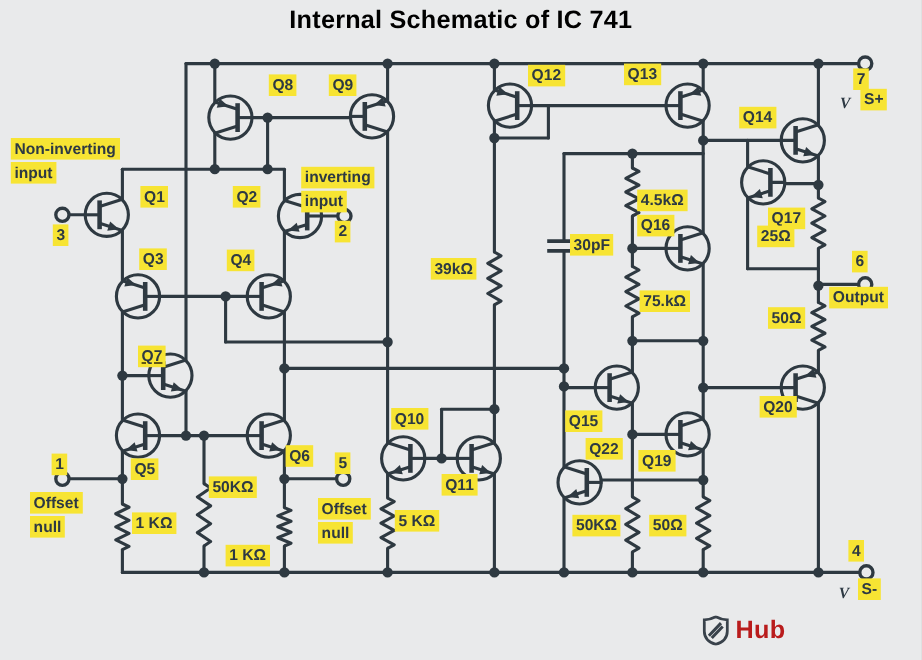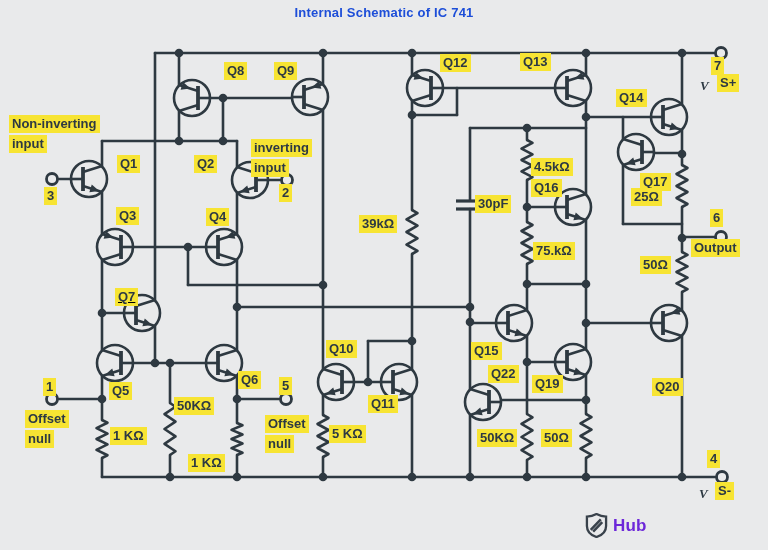--- a/index.html
+++ b/index.html
@@ -1,28 +1,28 @@
 <!DOCTYPE html>
 <html><head>
 <meta charset="utf-8">
 <style>
   html,body{margin:0;padding:0;background:#d7d9da;}
   .stage{position:relative;width:768px;height:550px;background:#e9eaeb;overflow:hidden;
          font-family:"Liberation Sans",sans-serif;}
   .title{position:absolute;top:5px;left:0;width:100%;text-align:center;
-         font-size:13px;font-weight:bold;color:#1d4ed8;letter-spacing:.2px;}
+         font-size:21px;font-weight:bold;color:#000000;letter-spacing:.2px;}
   svg.sch{position:absolute;left:0;top:0;}
   .lbl{position:absolute;z-index:3;}
   .lbl .chip{display:table;background:#f7e433;color:#2d3943;font-weight:bold;
              font-size:13px;line-height:16px;padding:1px 3px;margin-bottom:2px;white-space:nowrap;}
   .lbl.plain .chip{background:transparent;font-family:"Liberation Serif",serif;
                    font-style:italic;font-size:13px;font-weight:bold;padding:0;}
   .logo{position:absolute;left:585px;top:513px;display:flex;align-items:center;z-index:3;}
   .logo .lt{font-size:17px;color:#9aa0a6;letter-spacing:.4px;margin-left:6px;}
-  .logo .lb{font-size:17px;color:#6d28d9;font-weight:bold;margin-left:5px;letter-spacing:.2px;}
+  .logo .lb{font-size:21px;color:#b91c1c;font-weight:bold;margin-left:5px;letter-spacing:.2px;}
 </style>
 </head>
 <body>
 
 <div class="stage">
   <div class="title">Internal Schematic of IC 741</div>
   <svg class="sch" id="schsvg" width="768" height="550" viewBox="0 0 768 550">
       <line x1="155" y1="53" x2="715" y2="53" stroke="#2e3941" stroke-width="2.6" stroke-linecap="round"></line>
       <line x1="102" y1="477" x2="716" y2="477" stroke="#2e3941" stroke-width="2.6" stroke-linecap="round"></line>
       <line x1="155" y1="53" x2="155" y2="300" stroke="#2e3941" stroke-width="2.6" stroke-linecap="round"></line>
@@ -344,21 +344,21 @@
       </div>
       <div class="lbl" style="left: 117px; top: 155px;">
         <div class="chip">Q1</div>
       </div>
       <div class="lbl" style="left: 194px; top: 155px;">
         <div class="chip">Q2</div>
       </div>
       <div class="lbl" style="left: 116px; top: 207px;">
         <div class="chip">Q3</div>
       </div>
-      <div class="lbl" style="left: 206px; top: 208px;">
+      <div class="lbl" style="left: 189px; top: 208px;">
         <div class="chip">Q4</div>
       </div>
       <div class="lbl" style="left: 204px; top: 62px; padding-left: 20px;">
         <div class="chip">Q8</div>
       </div>
       <div class="lbl" style="left: 274px; top: 62px;">
         <div class="chip">Q9</div>
       </div>
       <div class="lbl" style="left: 440px; top: 54px;">
         <div class="chip">Q12</div>
@@ -410,21 +410,21 @@
       </div>
       <div class="lbl" style="left: 471px; top: 342px;">
         <div class="chip">Q15</div>
       </div>
       <div class="lbl" style="left: 488px; top: 365px;">
         <div class="chip">Q22</div>
       </div>
       <div class="lbl" style="left: 532px; top: 375px;">
         <div class="chip">Q19</div>
       </div>
-      <div class="lbl" style="left: 652px; top: 330px; margin-top: 48px;">
+      <div class="lbl" style="left: 633px; top: 330px;">
         <div class="chip">Q20</div>
       </div>
       <div class="lbl" style="left: 477px; top: 429px;">
         <div class="chip">50KΩ</div>
       </div>
       <div class="lbl" style="left: 541px; top: 429px;">
         <div class="chip">50Ω</div>
       </div>
       <div class="lbl" style="left: 326px; top: 340px;">
         <div class="chip">Q10</div>

